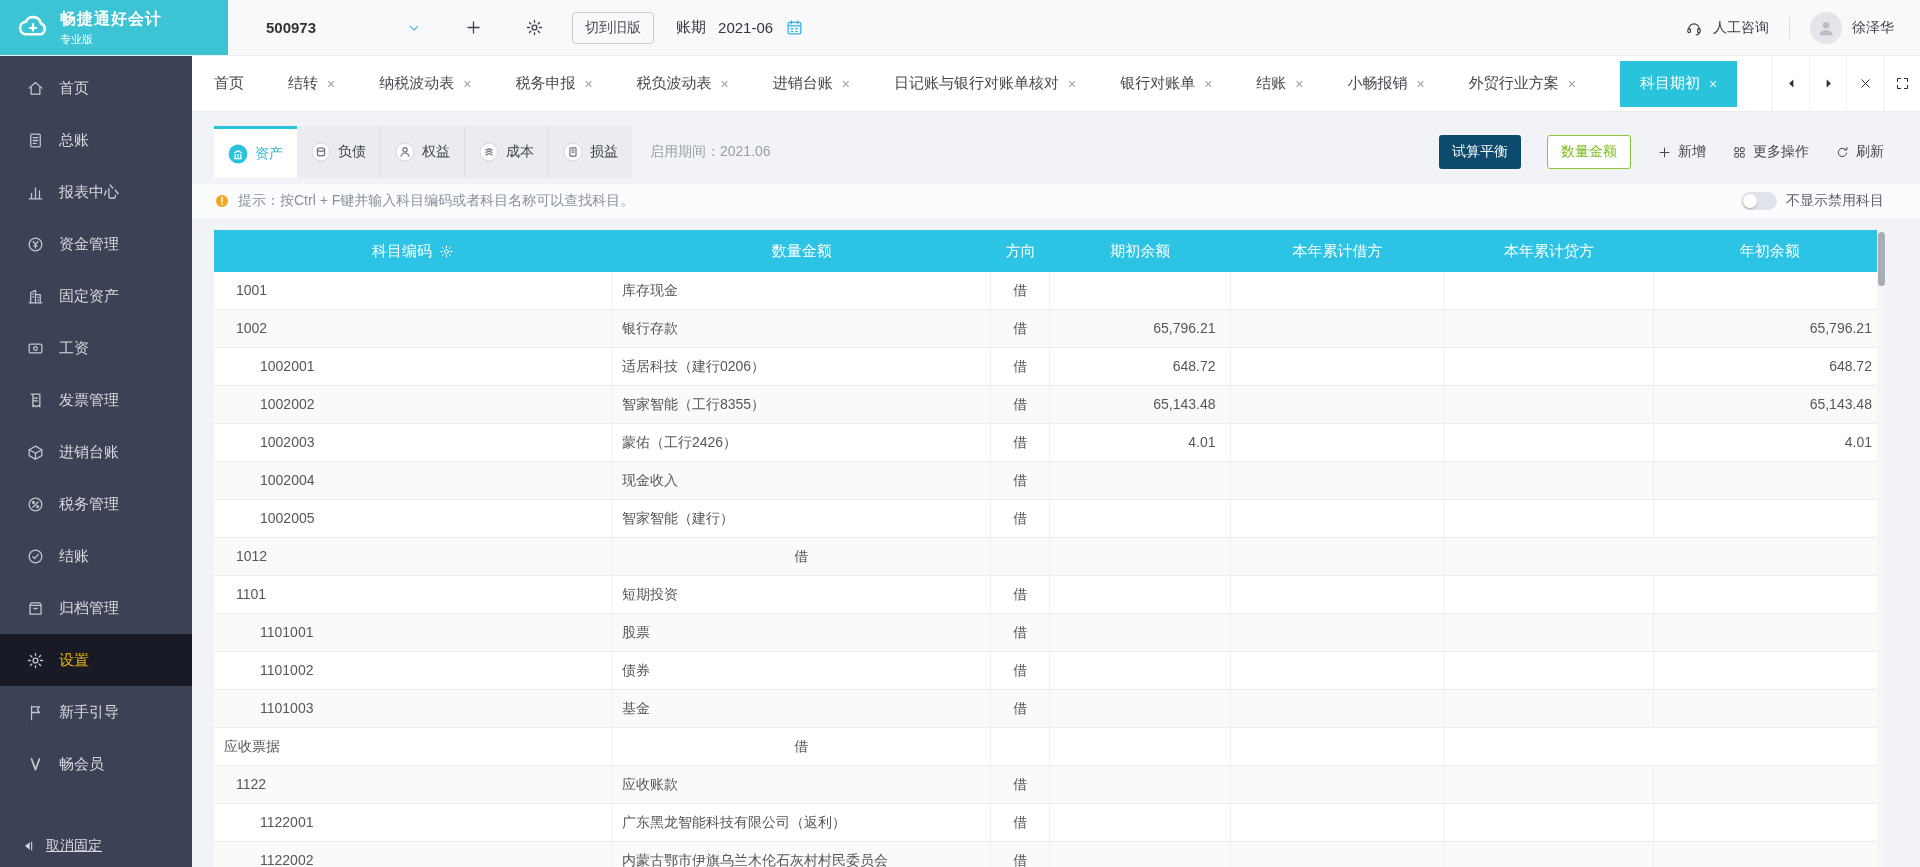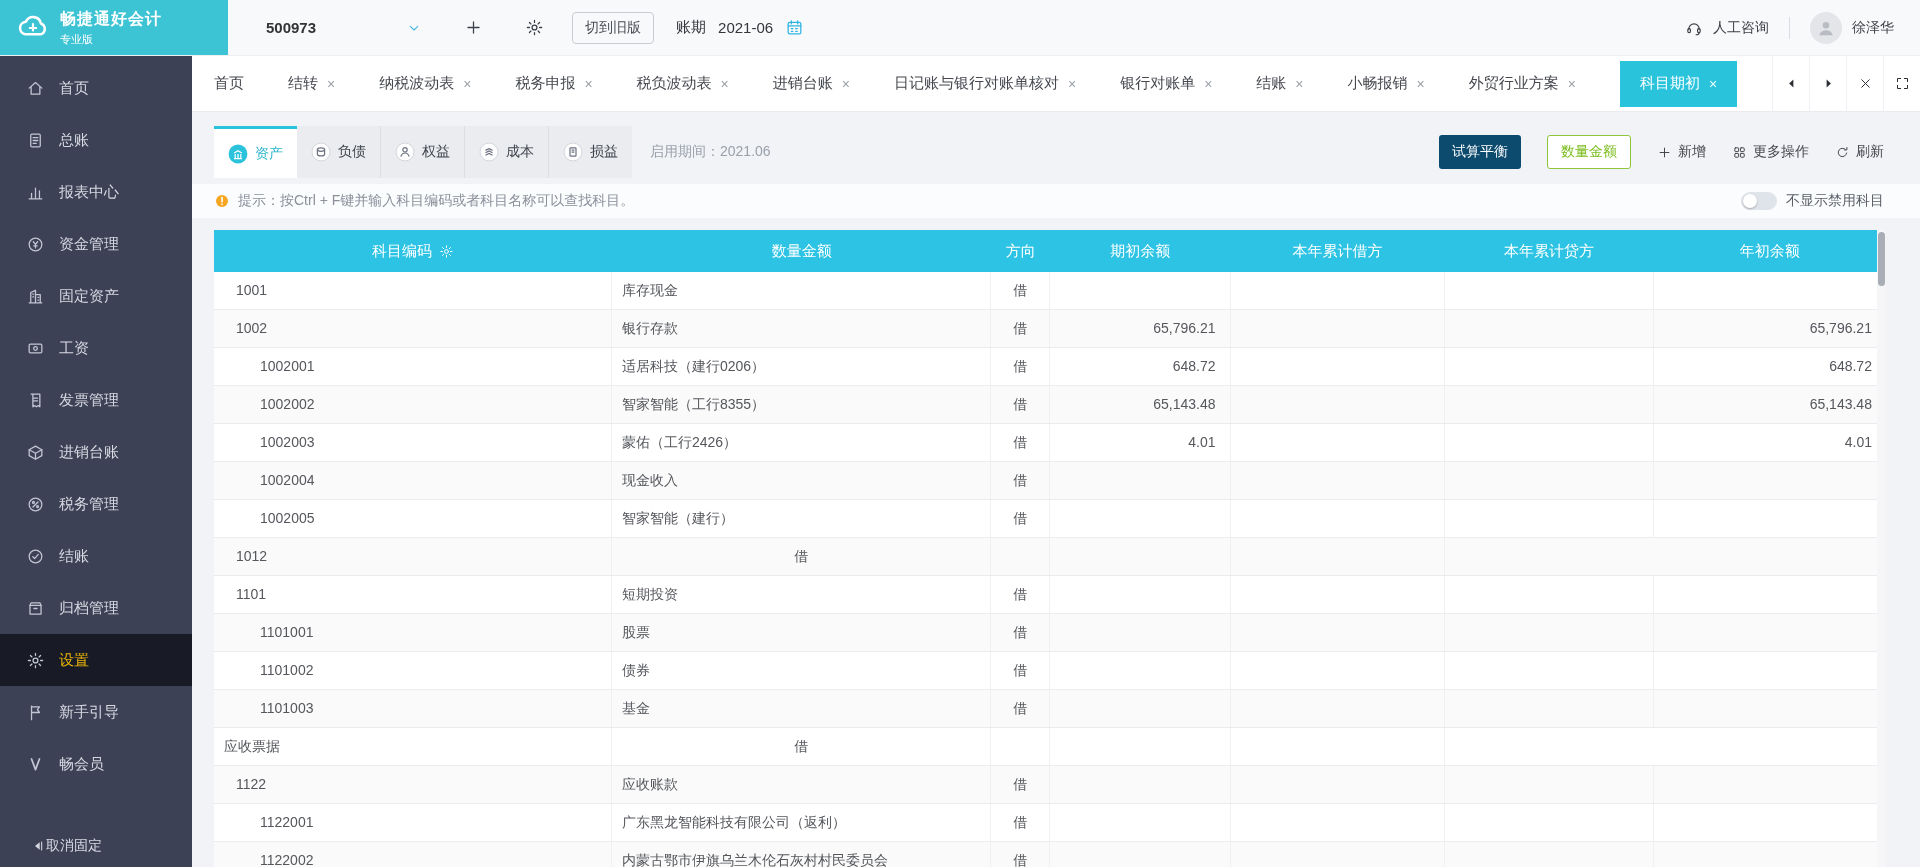--- a/index.html
+++ b/index.html
@@ -30,21 +30,21 @@
   .avatar svg { width:22px; height:22px; }
   .username { margin-left:10px; color:#3c3f45; cursor:pointer; }
 
   
   .shell { display:flex; height:811px; }
   .sidebar { width:192px; background:#3d4155; position:relative; flex:0 0 192px; padding-top:6px; }
   .side-item { height:52px; display:flex; align-items:center; gap:14px; padding-left:26px; color:#d6d9e2; font-size:15px; cursor:pointer; }
   .side-item .ic { color:#c2c6d4; }
   .side-item .ic svg { width:19px; height:19px; }
   .side-item.active { background:#181b25; color:#eab308; }
-  .side-foot { position:absolute; bottom:12px; left:30px; display:flex; align-items:center; gap:0; color:#d6d9e2; font-size:14px; cursor:pointer; }
+  .side-foot { position:absolute; bottom:12px; left:20px; display:flex; align-items:center; gap:10px; color:#d6d9e2; font-size:14px; cursor:pointer;text-decoration:underline; }
   .side-foot .ic svg { width:16px; height:16px; }
 
   .main { flex:1; display:flex; flex-direction:column; min-width:0; }
 
   
   .tabbar { height:56px; background:#fff; border-bottom:1px solid #e9ebef; display:flex; align-items:center; padding-left:22px; }
   .tabs { display:flex; align-items:center; gap:44px; flex:1; min-width:0; }
   .tab { display:flex; align-items:center; gap:9px; font-size:15px; color:#45484e; cursor:pointer; white-space:nowrap; }
   .tab-close { color:#9ba0a8; font-size:14px; }
   .tab.active { background:#2ac3dc; color:#fff; height:46px; padding:0 20px; }

